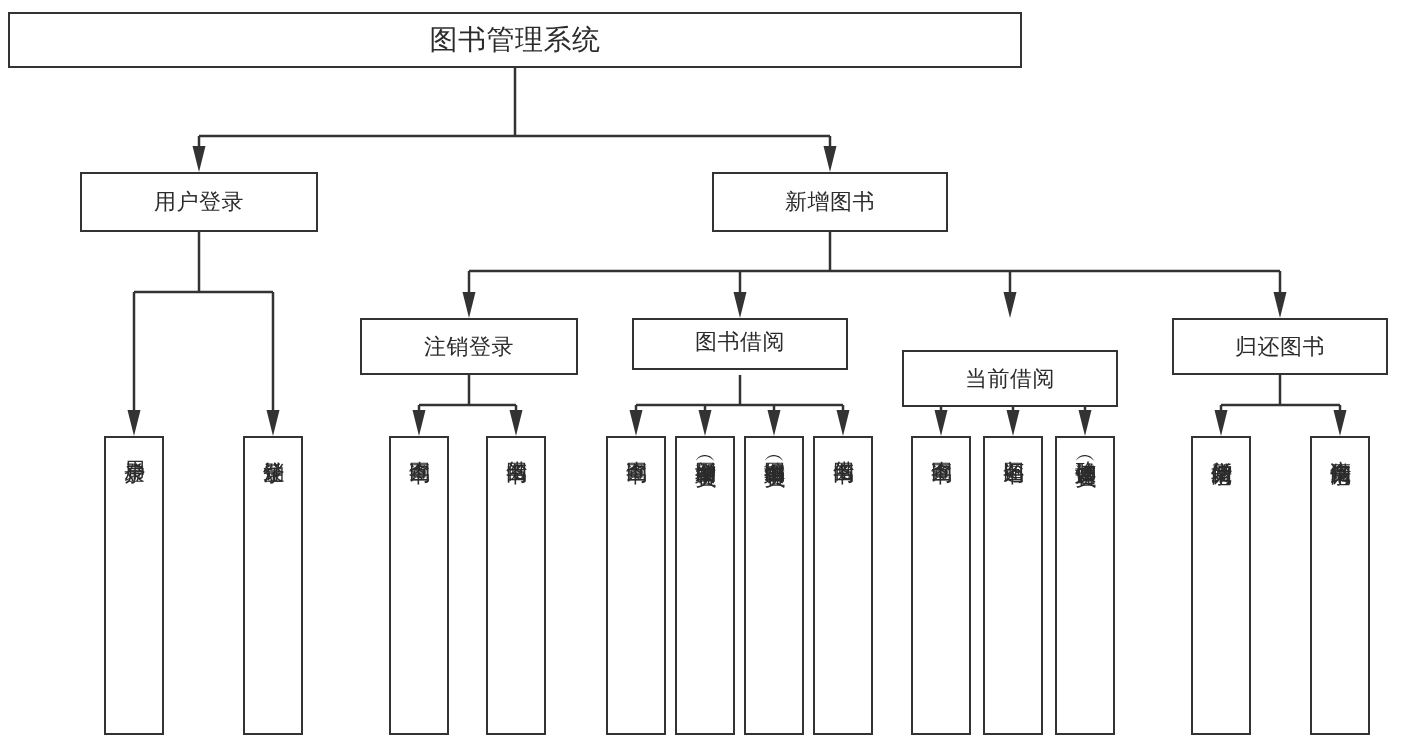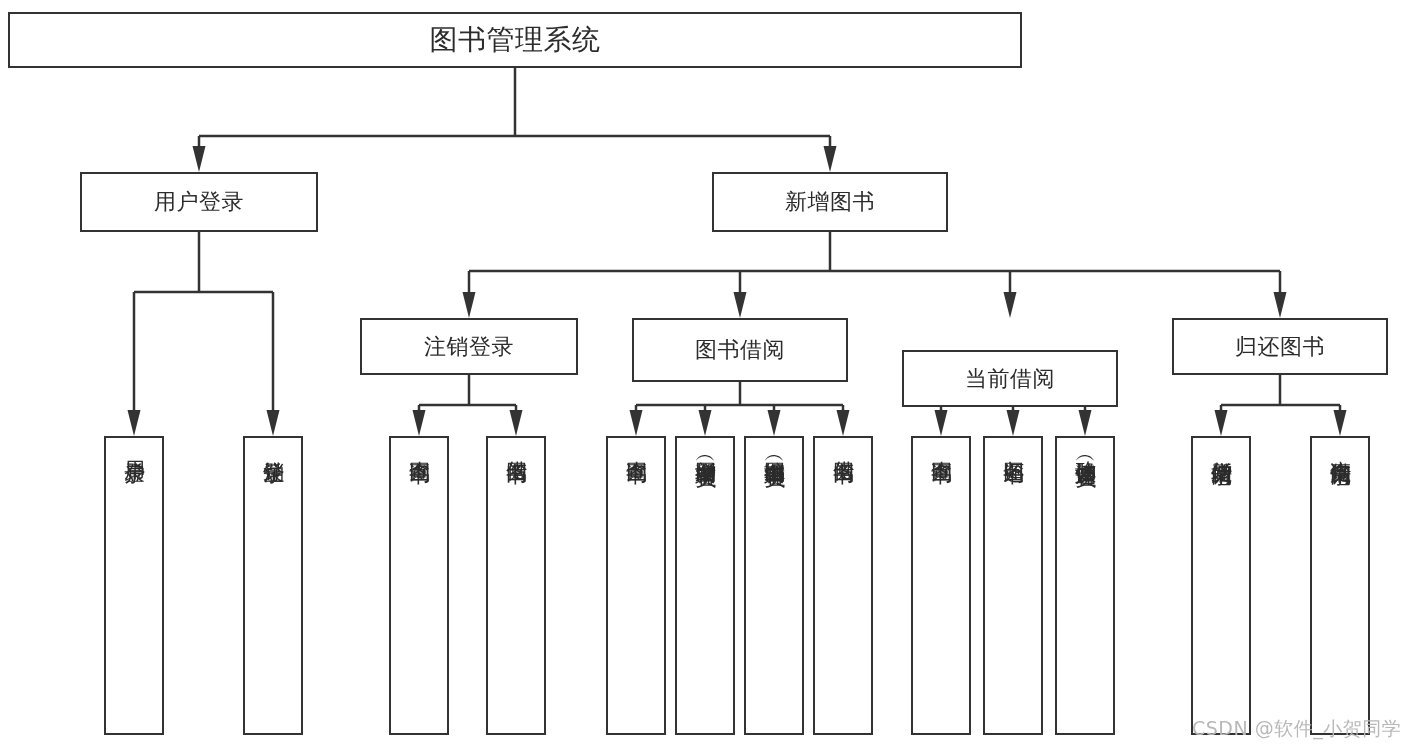--- a/index.html
+++ b/index.html
@@ -135,21 +135,21 @@
       </div>
       <div class="node horiz" style="left: 80px; top: 172px; width: 238px; height: 60px; border-color: rgb(51, 51, 51); background: rgb(255, 255, 255);">
         <span class="label">用户登录</span>
       </div>
       <div class="node horiz" style="left: 712px; top: 172px; width: 236px; height: 60px; border-color: rgb(51, 51, 51); background: rgb(255, 255, 255);">
         <span class="label">新增图书</span>
       </div>
       <div class="node horiz" style="left: 360px; top: 318px; width: 218px; height: 57px; border-color: rgb(51, 51, 51); background: rgb(255, 255, 255);">
         <span class="label">注销登录</span>
       </div>
-      <div class="node horiz" style="left: 632px; top: 318px; width: 216px; height: 64px; border-color: rgb(51, 51, 51); background: rgb(255, 255, 255);">
+      <div class="node horiz" style="left: 632px; top: 318px; width: 216px; height: 52px; border-color: rgb(51, 51, 51); background: rgb(255, 255, 255); font-family: Liberation Mono, monospace;">
         <span class="label">图书借阅</span>
       </div>
       <div class="node horiz" style="left: 902px; top: 318px; width: 216px; height: 57px; border-color: rgb(51, 51, 51); background: rgb(255, 255, 255); margin-top: 32px;">
         <span class="label">当前借阅</span>
       </div>
       <div class="node horiz" style="left: 1172px; top: 318px; width: 216px; height: 57px; border-color: rgb(51, 51, 51); background: rgb(255, 255, 255);">
         <span class="label">归还图书</span>
       </div>
       <div class="node vert" style="left: 104px; top: 436px; width: 60px; height: 299px; border-color: rgb(51, 51, 51); background: rgb(255, 255, 255);">
         <span class="label">用户登录</span>
@@ -184,14 +184,13 @@
       <div class="node vert" style="left: 1055px; top: 436px; width: 60px; height: 299px; border-color: rgb(51, 51, 51); background: rgb(255, 255, 255);">
         <span class="label">确认归还（管理员）</span>
       </div>
       <div class="node vert" style="left: 1191px; top: 436px; width: 60px; height: 299px; border-color: rgb(51, 51, 51); background: rgb(255, 255, 255);">
         <span class="label">新增借阅记录</span>
       </div>
       <div class="node vert" style="left: 1310px; top: 436px; width: 60px; height: 299px; border-color: rgb(51, 51, 51); background: rgb(255, 255, 255);">
         <span class="label">查询借阅记录</span>
       </div>
     </div>
-  <div class="watermark" style="left: 1192px; top: 716px; color: rgb(184, 184, 184);">CSDN @软件_小贺同学</div>
 </div>
 
 </body></html>

